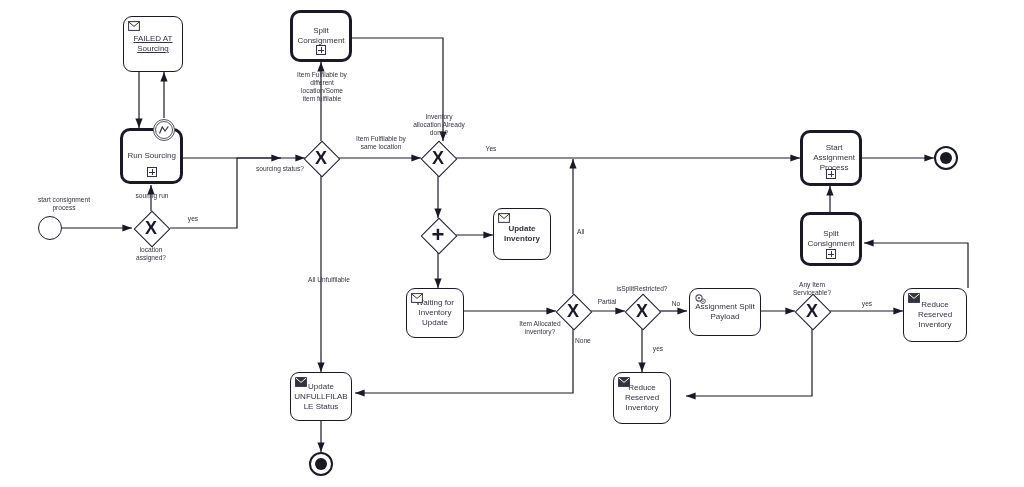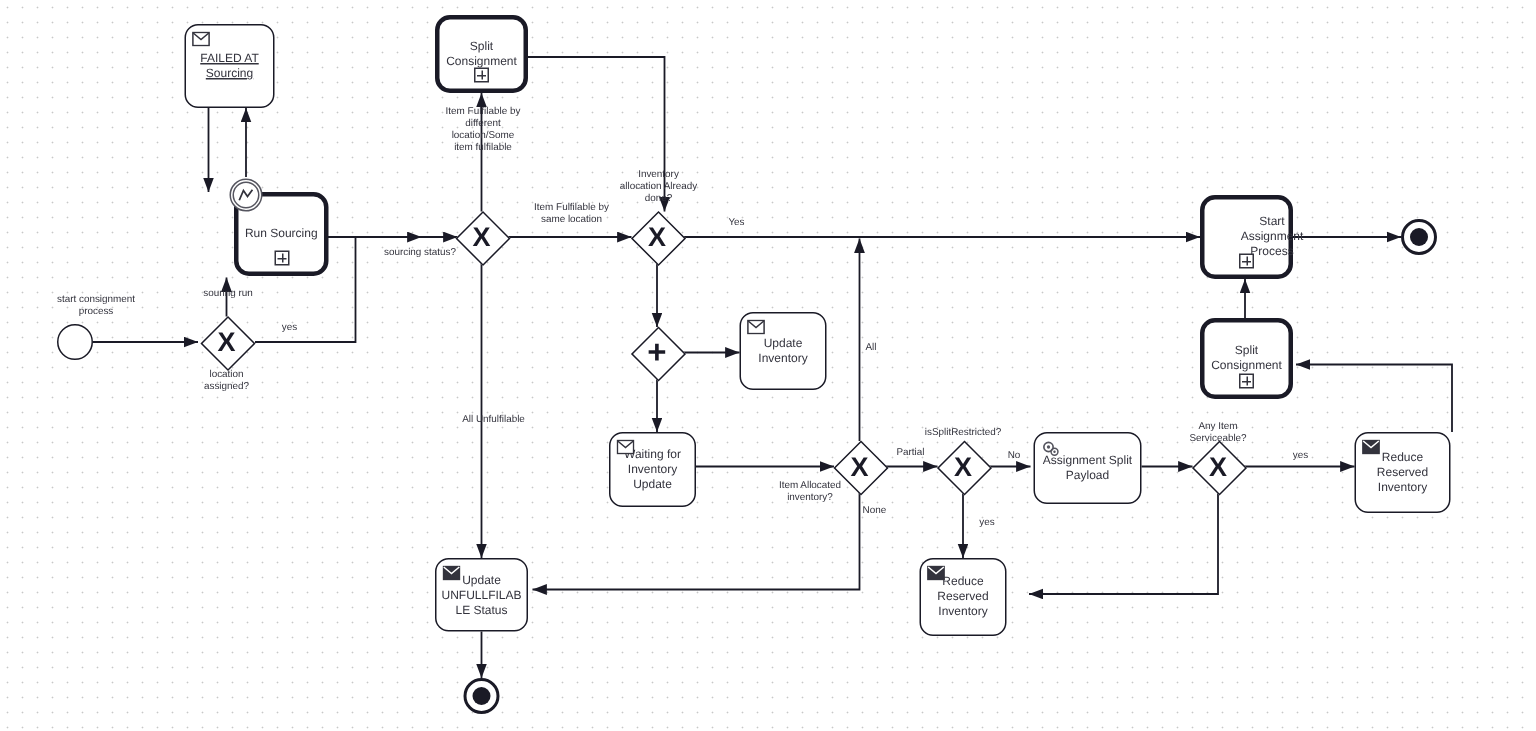--- a/index.html
+++ b/index.html
@@ -19,21 +19,21 @@
   }
   svg#wires{position:absolute;left:0;top:0;width:1024px;height:487px;}
   .node{position:absolute;box-sizing:border-box;}
 
   
   .task{
     background:#ffffff;border:1.2px solid #1a1a26;border-radius:9px;
     display:flex;flex-direction:column;align-items:center;justify-content:center;
     color:#33333d;font-size:8px;line-height:10px;text-align:center;
   }
-  .task.call{border-width:3px;border-radius:10px;}
+  .task.call{border-width:3px;border-radius:10px;align-items:flex-end;}
   .task .tlabel{padding:0 4px;word-wrap:break-word;}
 
   
   .ticon{position:absolute;left:4px;top:4px;width:12px;height:10px;}
 
   
   .marker{
     position:absolute;bottom:4px;left:50%;transform:translateX(-50%);
     width:10px;height:10px;border:1px solid #33333d;box-sizing:border-box;
   }
@@ -147,21 +147,21 @@
   <span class="ticon">
     <svg width="12" height="10" viewBox="0 0 12 10">
         <rect x="0.6" y="0.6" width="10.8" height="8.8" fill="#fff" stroke="#33333d" stroke-width="1"></rect>
         <path d="M0.8,1 L6,5.4 L11.2,1" fill="none" stroke="#33333d" stroke-width="1"></path>
       </svg>
   </span>
   <span class="tlabel">FAILED AT
 Sourcing</span>
 </div>
 
-<div class="node task call" style="left:120px;top:128px;width:63px;height:56px;margin-left:36px;">
+<div class="node task call" style="left:120px;top:128px;width:63px;height:56px;">
   <span class="tlabel">Run Sourcing</span>
   <span class="marker"></span>
 </div>
 
 <div class="node ev-boundary ev" style="left:153px;top:119px;">
   <span class="inner">
     <svg width="12" height="10" viewBox="0 0 12 10">
         <path d="M1.5,8.5 L4.3,2 L7,6 L10.3,1.5" fill="none" stroke="#33333d" stroke-width="1.2"></path>
       </svg>
   </span>
@@ -202,21 +202,21 @@
 <div class="lbl" style="left:406px;top:113px;width:66px;">Inventory
 allocation Already
 done?</div>
 <div class="lbl" style="left:476px;top:145px;width:30px;">Yes</div>
 
 <div class="node gw" style="left:421px;top:218px;">
   <span class="dia"></span>
   <span class="sym" style="font-size:22px;">+</span>
 </div>
 
-<div class="node task" style="left:493px;top:208px;width:58px;height:52px;">
+<div class="node task" style="left:493px;top:208px;width:58px;height:52px;font-weight:bold;">
   <span class="ticon">
     <svg width="12" height="10" viewBox="0 0 12 10">
         <rect x="0.6" y="0.6" width="10.8" height="8.8" fill="#fff" stroke="#33333d" stroke-width="1"></rect>
         <path d="M0.8,1 L6,5.4 L11.2,1" fill="none" stroke="#33333d" stroke-width="1"></path>
       </svg>
   </span>
   <span class="tlabel">Update
 Inventory</span>
 </div>
 

